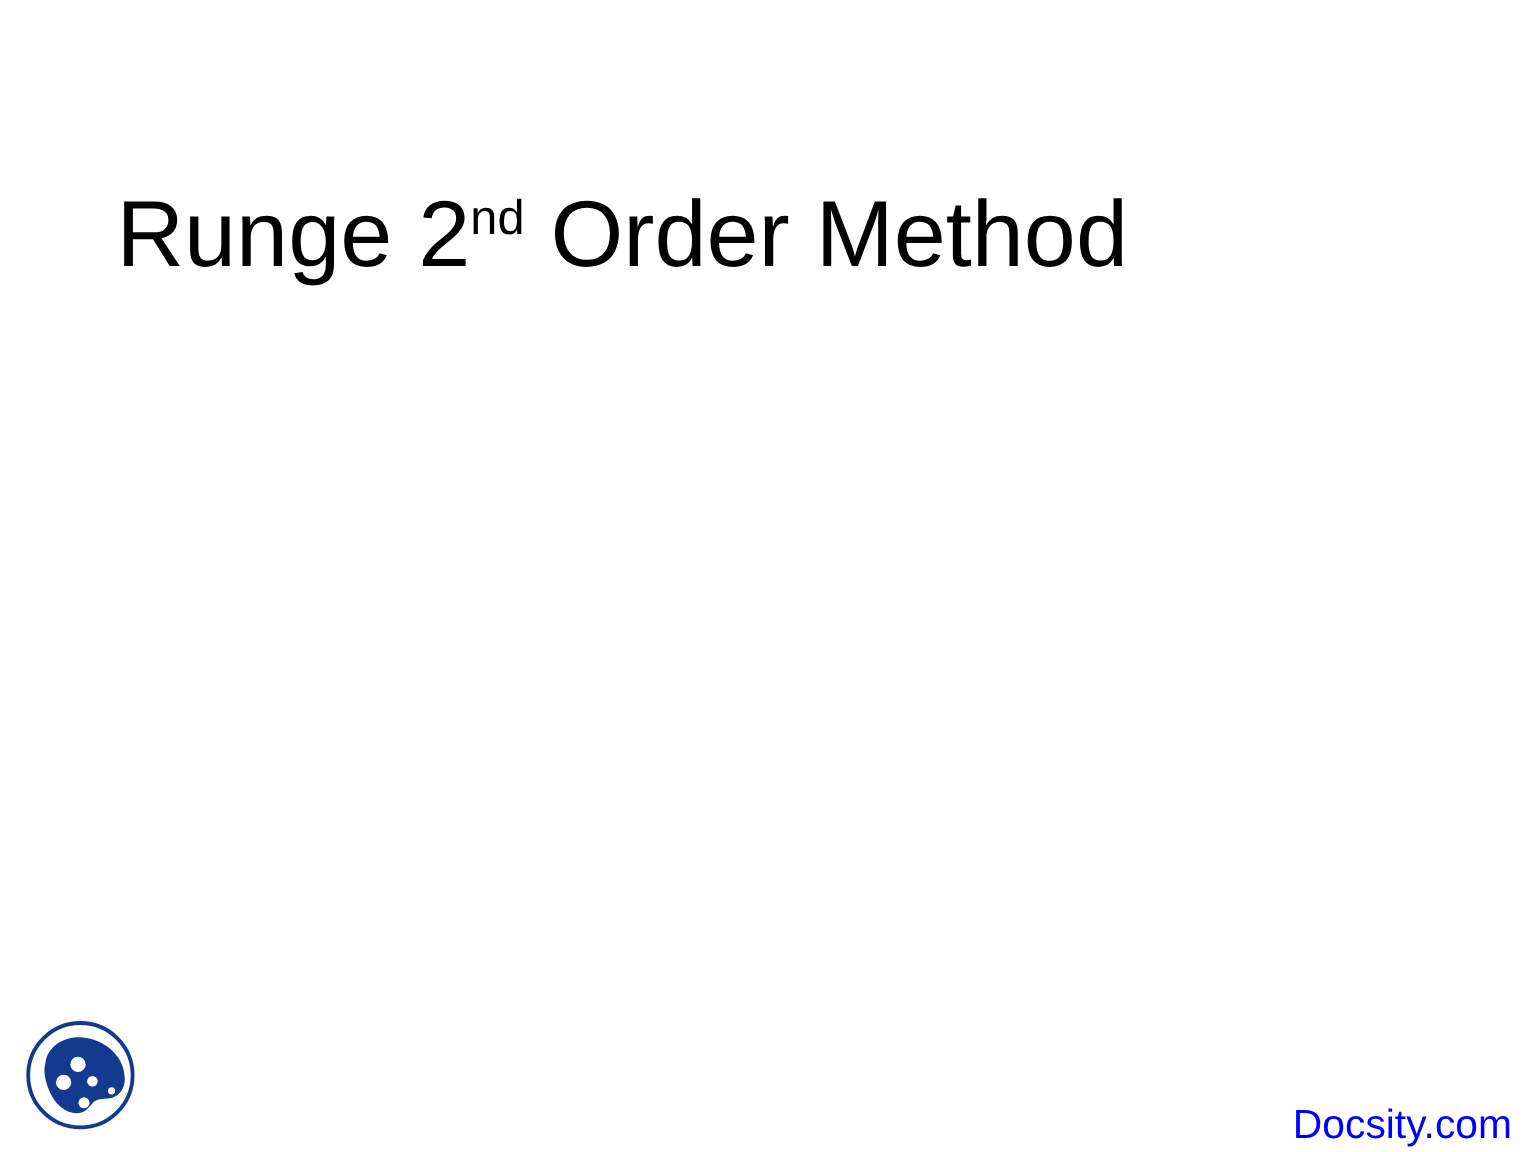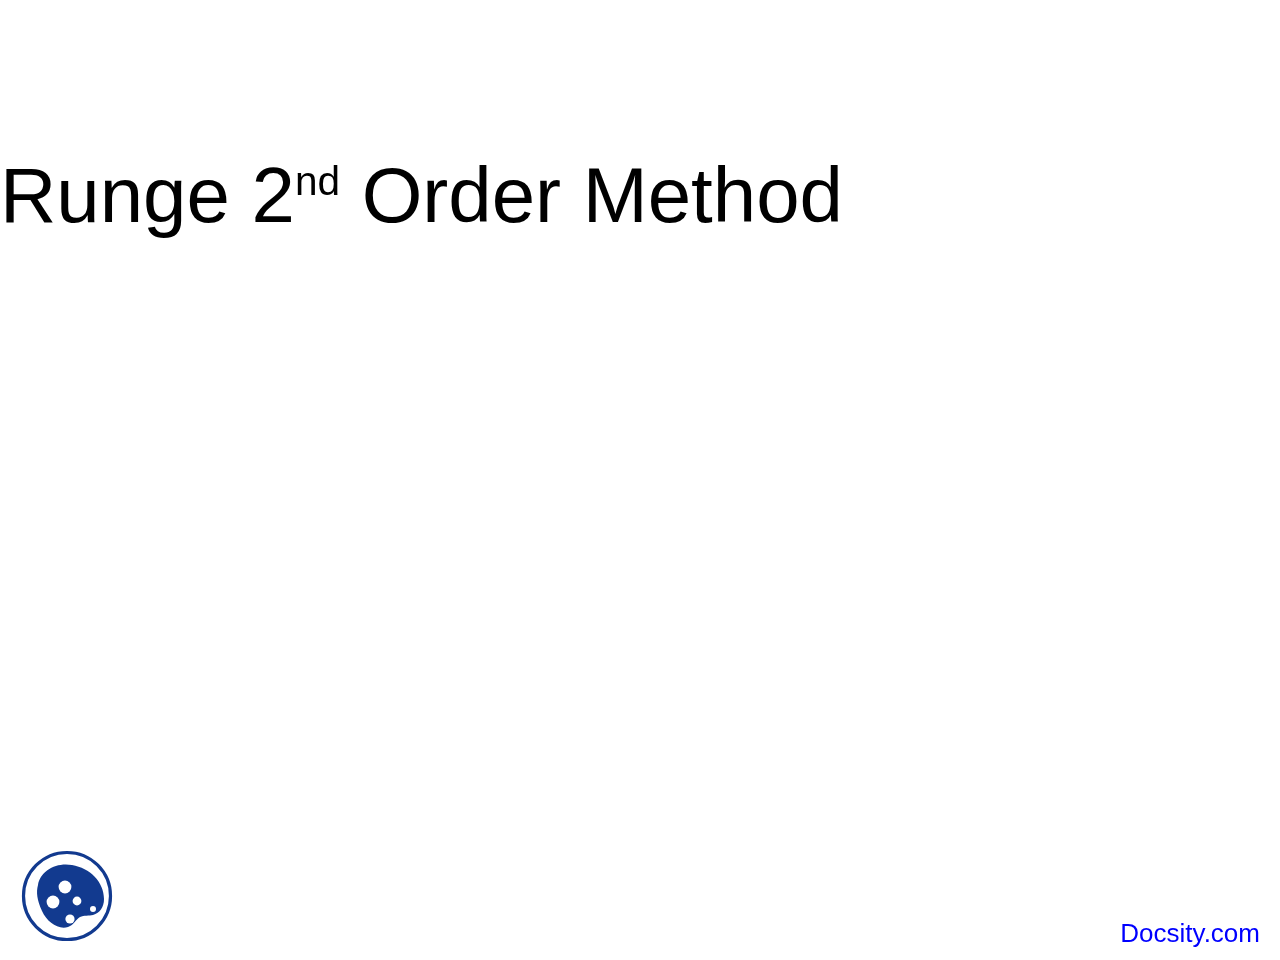--- a/index.html
+++ b/index.html
@@ -18,21 +18,21 @@
     background: #ffffff;
     overflow: hidden;
   }
 
   
   .title-block {
     position: absolute;
     left: 0;
     top: 104px;
     width: 1037px;
-    text-align: left;
+    text-align: center;
     line-height: 1;
   }
   .slide-title {
     display: inline-block;
     font-family: "Liberation Sans", sans-serif;
     font-size: 78px;
     font-weight: 400;
     color: #000000;
     letter-spacing: 0px;
     white-space: nowrap;
@@ -61,21 +61,21 @@
     height: 95px;
   }
   .logo svg { display: block; width: 95px; height: 95px; }
 
   
   .brand {
     position: absolute;
     right: 20px;
     top: 918px;
     font-family: "Liberation Sans", sans-serif;
-    font-size: 26px;
+    font-size: 34px;
     font-weight: 400;
     color: #0000ff;
     white-space: nowrap;
     letter-spacing: 0px;
   }
 </style>
 </head>
 <body>
 
 <div id="slide">

